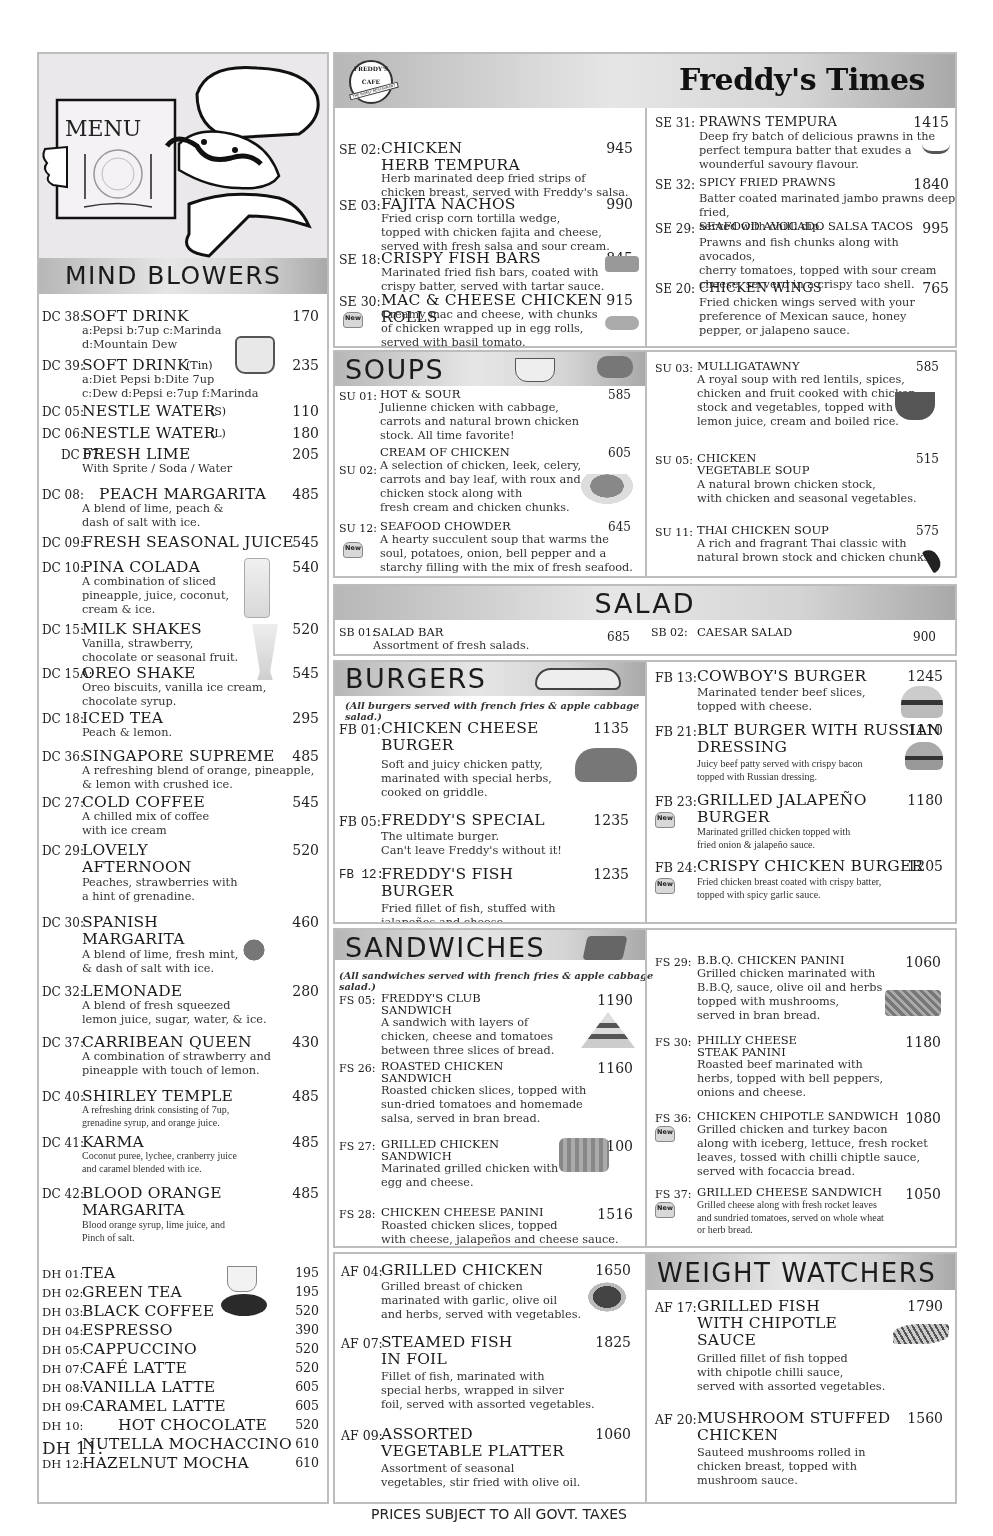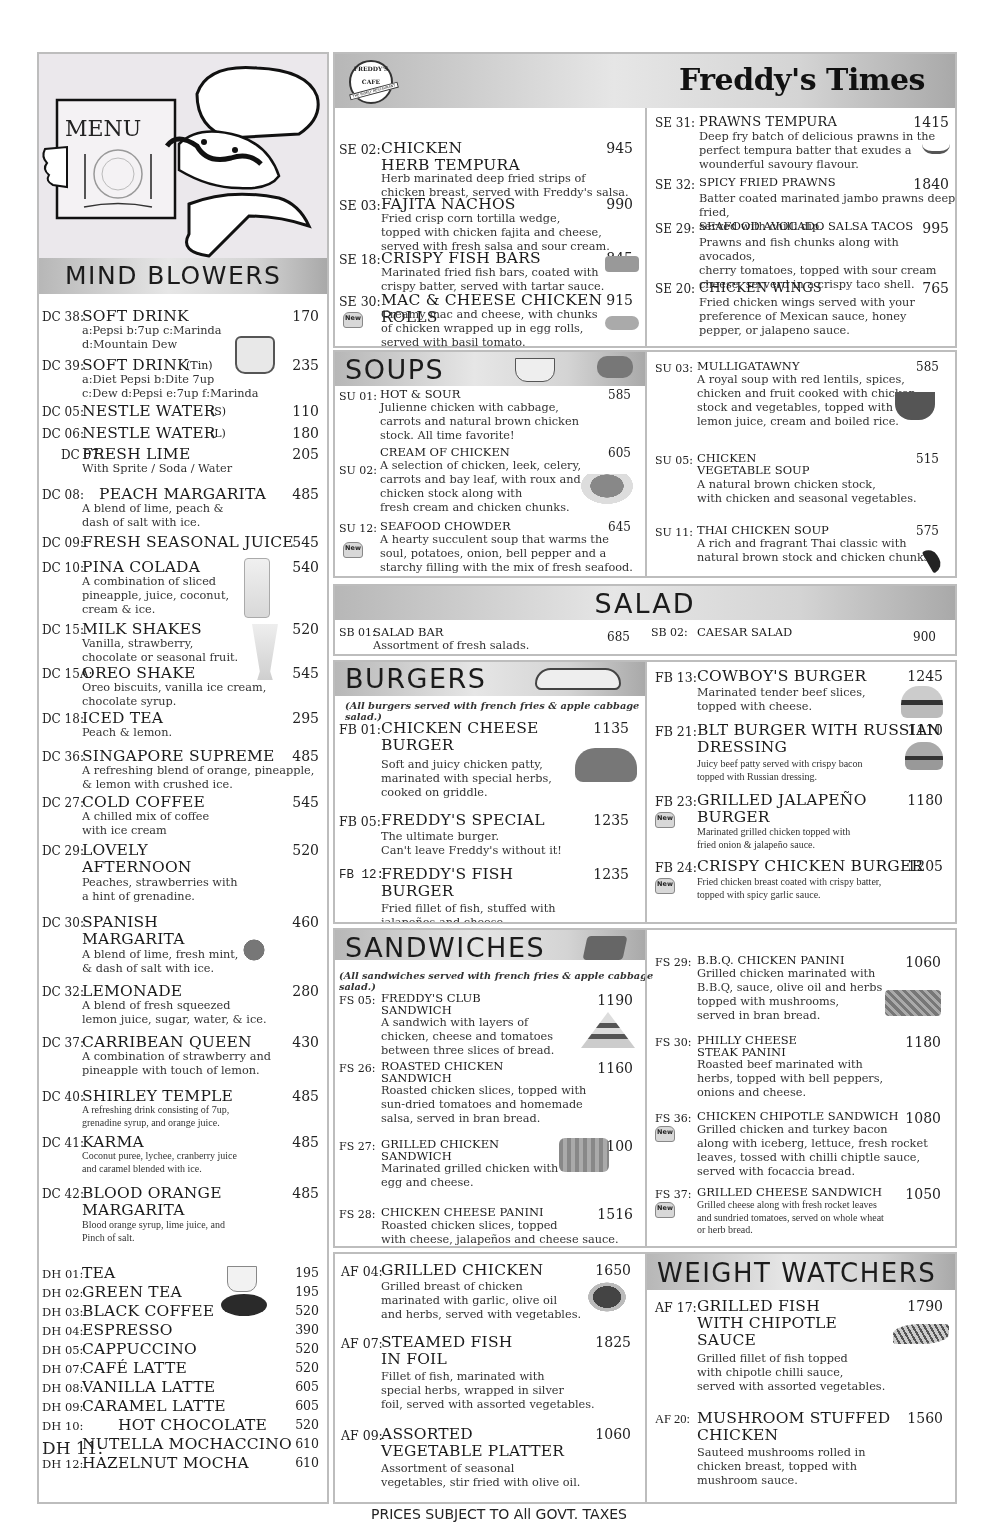--- a/index.html
+++ b/index.html
@@ -640,21 +640,21 @@
         <div class="code" style="left:8px; top:2px; font-size:12.5px;">AF 17:</div>
         <div class="name" style="left:50px;">GRILLED FISH
 WITH CHIPOTLE
 SAUCE</div>
         <div class="price" style="right:12px; font-size:14px;">1790</div>
         <div class="desc" style="left:50px; top:54px;">Grilled fillet of fish topped
 with chipotle chilli sauce,
 served with assorted vegetables.</div>
       </div>
       <div class="item" style="top:156px;">
-        <div class="code" style="left:8px; top:2px; font-size:12.5px;font-family:Liberation Serif, serif;">AF 20:</div>
+        <div class="code" style="left:8px; top:2px; font-size:12.5px;">AF 20:</div>
         <div class="name" style="left:50px;">MUSHROOM STUFFED
 CHICKEN</div>
         <div class="price" style="right:12px; font-size:14px;">1560</div>
         <div class="desc" style="left:50px; top:36px;">Sauteed mushrooms rolled in
 chicken breast, topped with
 mushroom sauce.</div>
       </div>
     </div>
   <div class="pic" style="left:246px; top:70px; width:56px; height:20px; background:repeating-linear-gradient(60deg,#555 0 2px,#ccc 2px 5px); border-radius:50% 10% 50% 10%;"></div>
 </div>

